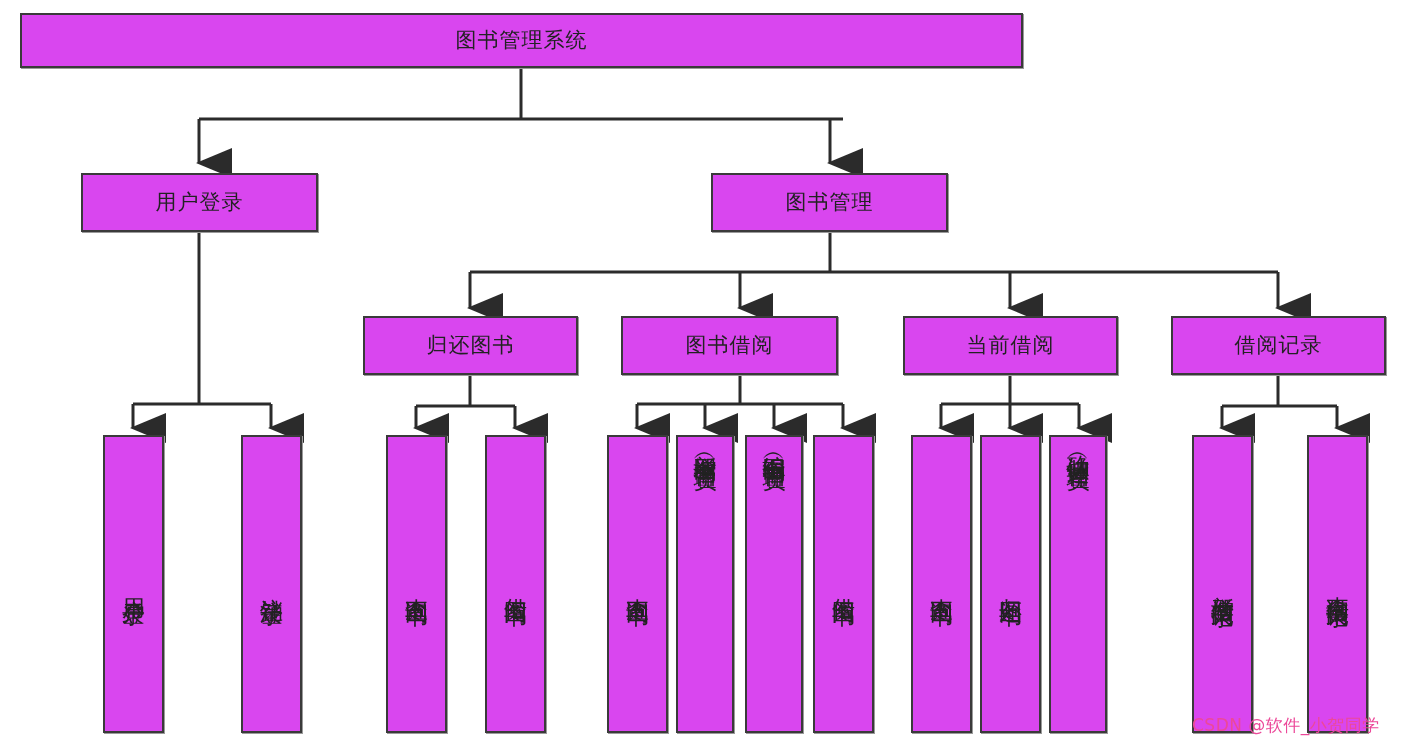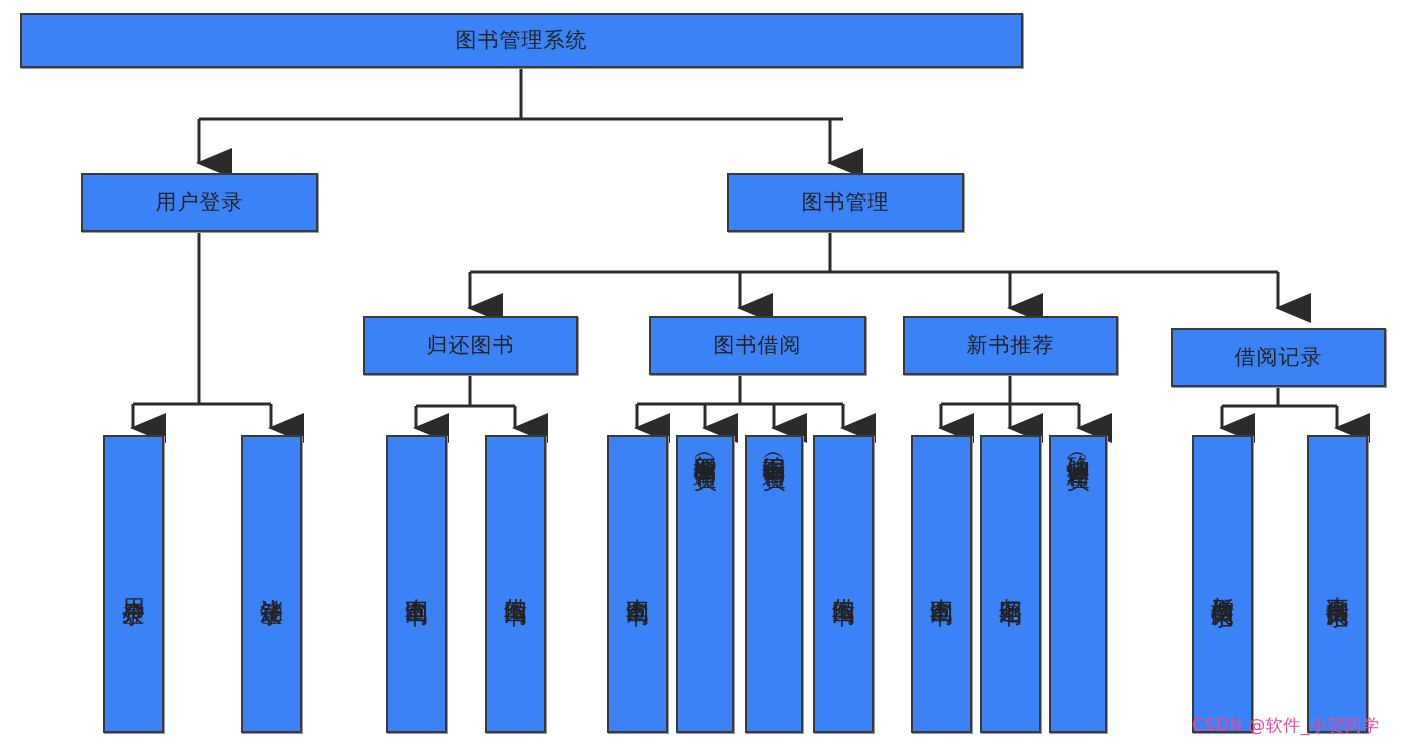--- a/index.html
+++ b/index.html
@@ -19,21 +19,21 @@
     position: absolute;
     left: 0;
     top: 0;
     width: 1405px;
     height: 747px;
     pointer-events: none;
   }
   .node {
     position: absolute;
     box-sizing: border-box;
-    background: #3b82f6;
+    background: #d946ef;
     border: 2px solid #3a3a3a;
     box-shadow: 1px 1px 0 0 #9a9a9a;
     display: flex;
     align-items: center;
     justify-content: center;
     color: #222222;
   }
   
   .node.h {
     font-size: 21px;
@@ -127,34 +127,34 @@
     </g>
   </svg>
 
   <div class="node h" style="left:20px; top:13px; width:1003px; height:55px;">
     <span>图书管理系统</span>
   </div>
 
   <div class="node h" style="left:81px; top:173px; width:237px; height:59px;">
     <span>用户登录</span>
   </div>
-  <div class="node h" style="left:711px; top:173px; width:237px; height:59px;margin-left:16px;">
+  <div class="node h" style="left:711px; top:173px; width:237px; height:59px;">
     <span>图书管理</span>
   </div>
 
   <div class="node h" style="left:363px; top:316px; width:215px; height:59px;">
     <span>归还图书</span>
   </div>
-  <div class="node h" style="left:649px; top:316px; width:217px; height:59px;">
+  <div class="node h" style="left:621px; top:316px; width:217px; height:59px;">
     <span>图书借阅</span>
   </div>
   <div class="node h" style="left:903px; top:316px; width:215px; height:59px;">
-    <span>新书推荐</span>
-  </div>
-  <div class="node h" style="left:1171px; top:328px; width:215px; height:59px;">
+    <span>当前借阅</span>
+  </div>
+  <div class="node h" style="left:1171px; top:316px; width:215px; height:59px;">
     <span>借阅记录</span>
   </div>
 
   <div class="node v mid" style="left:103px; top:435px; width:61px; height:298px;">
     <span class="vtext">用户登录</span>
   </div>
   <div class="node v mid" style="left:241px; top:435px; width:61px; height:298px;">
     <span class="vtext">注销登录</span>
   </div>
 

